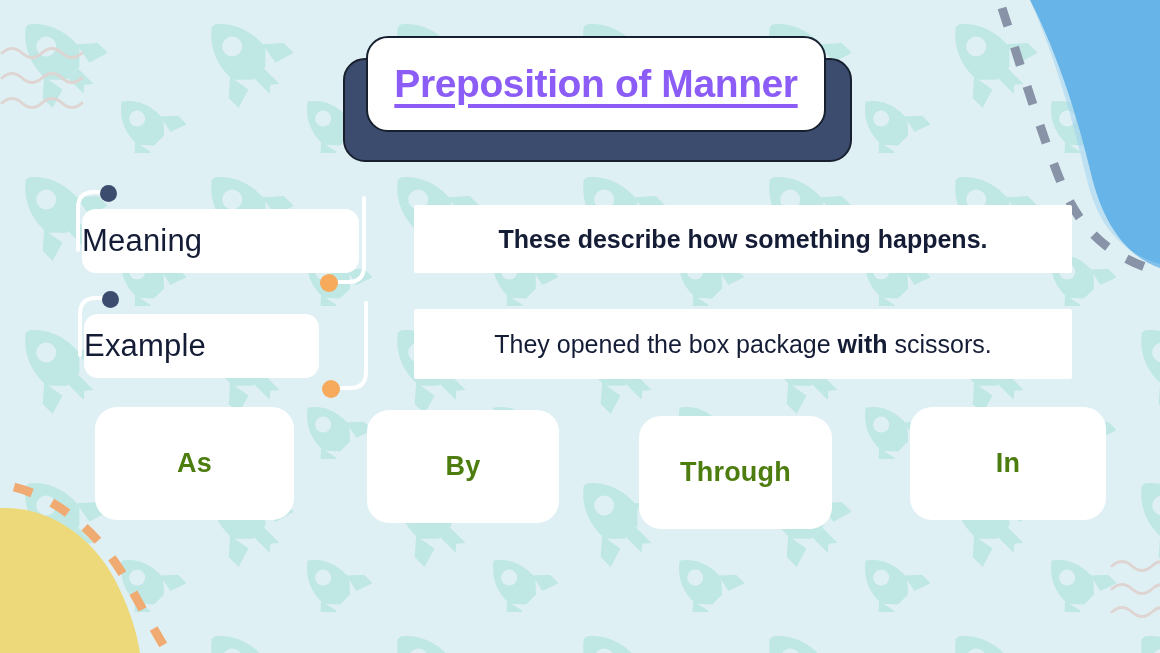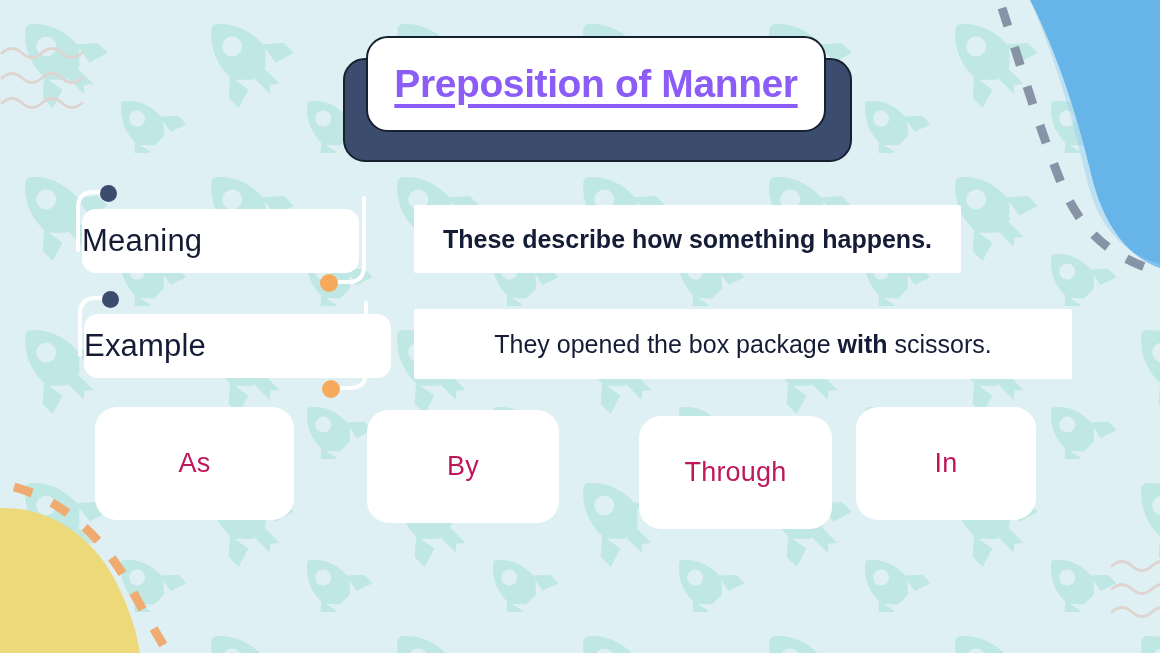--- a/index.html
+++ b/index.html
@@ -96,22 +96,22 @@
 
   
   .chip{
     position:absolute;
     background:#ffffff;
     border-radius:22px;
     display:flex; align-items:center; justify-content:center;
   }
   .chip-text{
     font-size:27px;
-    font-weight:normal;
-    color:#be185d;
+    font-weight:bold;
+    color:#4d7c0f;
     letter-spacing:0.2px;
   }
 
   
   .logo{
     position:absolute;
     left:12px; top:28px;
     width:150px; height:70px;
   }
   .logo svg{ display:block; }
@@ -192,27 +192,27 @@
     </svg>
   </div>
 
   <div class="row">
     <div class="label-card" style="left:82px; top:209px; width:277px; height:64px;">
       <span class="label-text">Meaning</span>
     </div>
     <div class="dot dot-navy" style="left:100px; top:185px;"></div>
     <div class="dot dot-orange" style="left:320px; top:274px;"></div>
 
-    <div class="content-card" style="left:414px; top:205px; width:547px; height:68px;">
+    <div class="content-card" style="left:414px; top:205px; width:658px; height:68px;">
       <span class="content-text bold">These describe how something happens.</span>
     </div>
   </div>
 
   <div class="row">
-    <div class="label-card" style="left:84px; top:314px; width:307px; height:64px;">
+    <div class="label-card" style="left:84px; top:314px; width:235px; height:64px;">
       <span class="label-text">Example</span>
     </div>
     <div class="dot dot-navy" style="left:102px; top:291px;"></div>
     <div class="dot dot-orange" style="left:322px; top:380px;"></div>
 
     <div class="content-card" style="left:414px; top:309px; width:658px; height:70px;">
       <span class="content-text">
         <span>They opened the box package </span><b>with</b><span> scissors.</span>
       </span>
     </div>
@@ -220,17 +220,17 @@
 
   <div class="chip" style="left:95px; top:407px; width:199px; height:113px;">
     <span class="chip-text">As</span>
   </div>
   <div class="chip" style="left:367px; top:410px; width:192px; height:113px;">
     <span class="chip-text">By</span>
   </div>
   <div class="chip" style="left:639px; top:407px; width:193px; height:113px;margin-top:9px;">
     <span class="chip-text">Through</span>
   </div>
-  <div class="chip" style="left:856px; top:407px; width:180px; height:113px;">
+  <div class="chip" style="left:910px; top:407px; width:196px; height:113px;">
     <span class="chip-text">In</span>
   </div>
 
 </div>
 
 </body></html>

